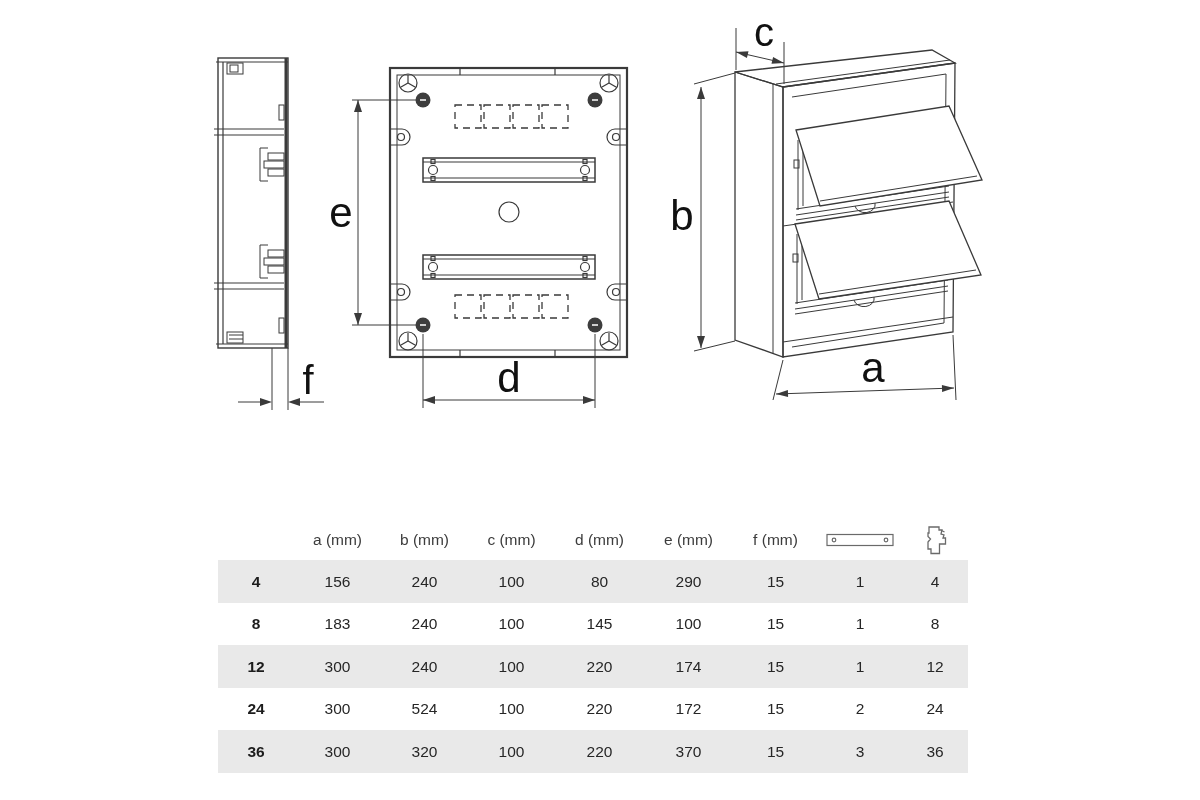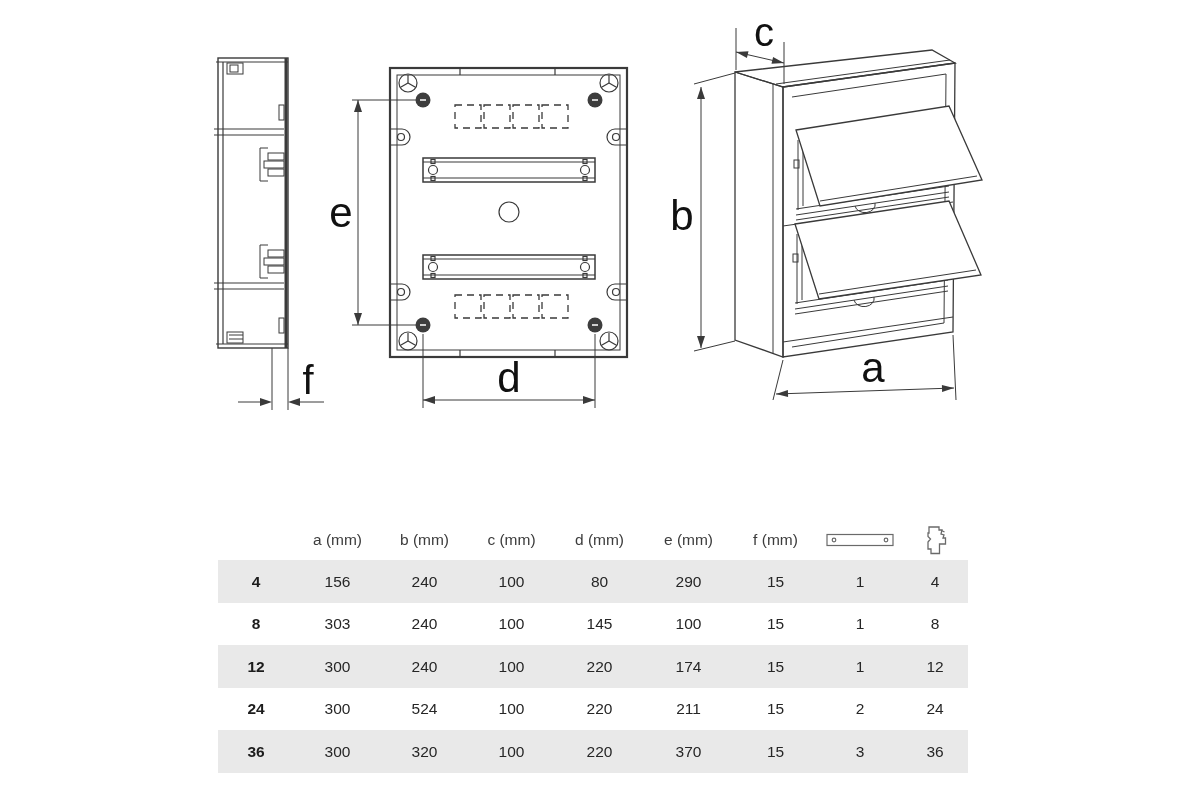--- a/index.html
+++ b/index.html
@@ -275,21 +275,21 @@
       <div class="cell">100</div>
       <div class="cell">80</div>
       <div class="cell">290</div>
       <div class="cell">15</div>
       <div class="cell">1</div>
       <div class="cell">4</div>
     </div>
 
     <div class="trow">
       <div class="cell rowlabel">8</div>
-      <div class="cell">303</div>
+      <div class="cell">183</div>
       <div class="cell">240</div>
       <div class="cell">100</div>
       <div class="cell">145</div>
       <div class="cell">100</div>
       <div class="cell">15</div>
       <div class="cell">1</div>
       <div class="cell">8</div>
     </div>
 
     <div class="trow stripe">
@@ -303,21 +303,21 @@
       <div class="cell">1</div>
       <div class="cell">12</div>
     </div>
 
     <div class="trow">
       <div class="cell rowlabel">24</div>
       <div class="cell">300</div>
       <div class="cell">524</div>
       <div class="cell">100</div>
       <div class="cell">220</div>
-      <div class="cell">211</div>
+      <div class="cell">172</div>
       <div class="cell">15</div>
       <div class="cell">2</div>
       <div class="cell">24</div>
     </div>
 
     <div class="trow stripe">
       <div class="cell rowlabel">36</div>
       <div class="cell">300</div>
       <div class="cell">320</div>
       <div class="cell">100</div>

